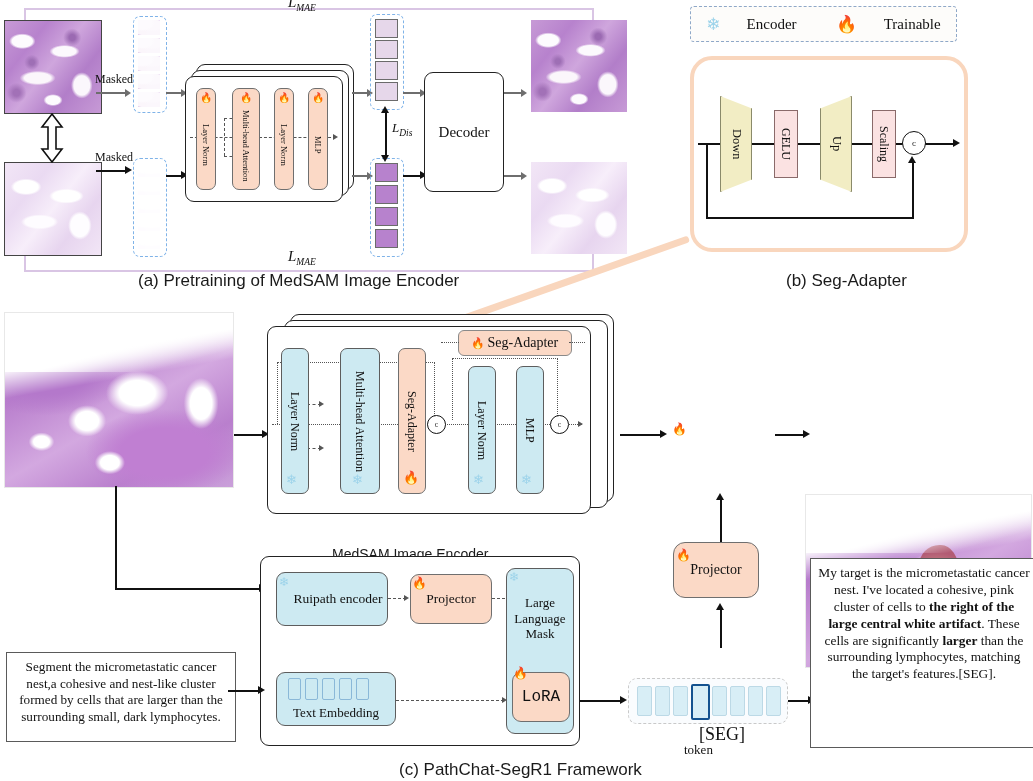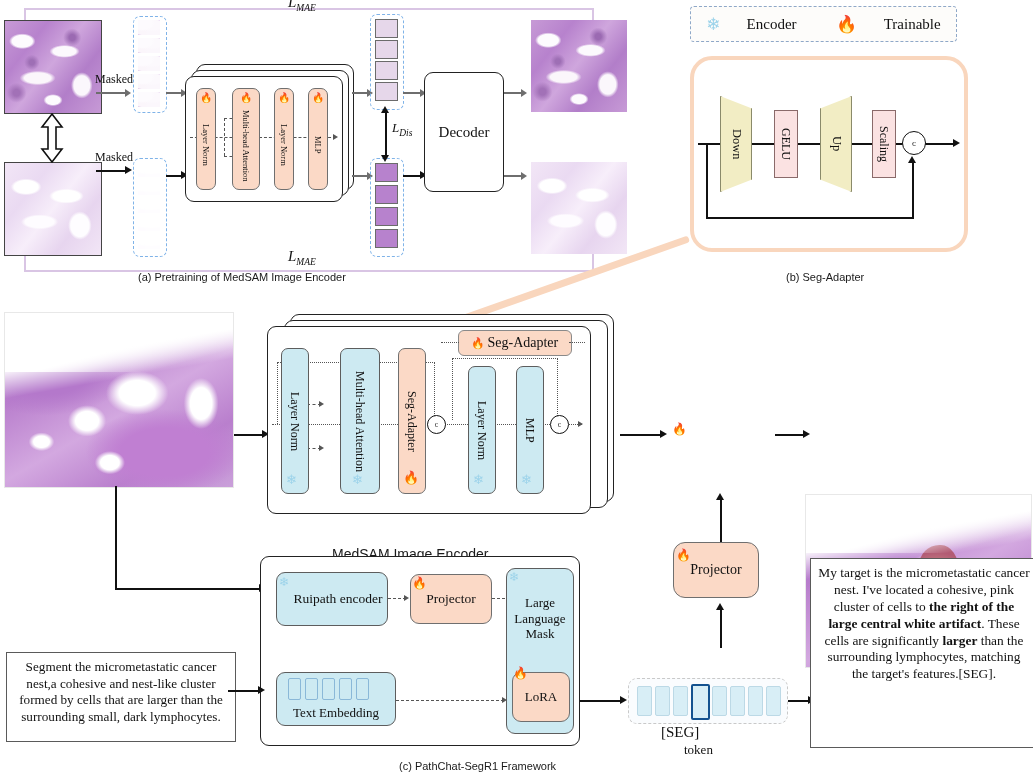--- a/index.html
+++ b/index.html
@@ -1,19 +1,19 @@
 <!DOCTYPE html>
 <html><head>
 <meta charset="utf-8">
 <style>
   html,body{margin:0;padding:0;background:#ffffff;}
   body{width:1033px;height:781px;position:relative;overflow:hidden;
        font-family:"Liberation Serif",serif;color:#111;}
   .abs{position:absolute;}
-  .cap{font-family:"Liberation Sans",sans-serif;font-size:11px;color:#1a1a1a;white-space:nowrap;}
+  .cap{font-family:"Liberation Sans",sans-serif;font-size:17px;color:#1a1a1a;white-space:nowrap;}
   .rbox{position:absolute;border:1.6px solid #222;border-radius:9px;background:#fff;}
   .sqbox{position:absolute;border:1.3px solid #444;background:#fff;}
   
   .histA{background:
       radial-gradient(ellipse 22px 13px at 18% 22%, #fdfbfe 0 46%, transparent 60%),
       radial-gradient(ellipse 26px 11px at 62% 33%, #fcf9fd 0 44%, transparent 58%),
       radial-gradient(ellipse 18px 22px at 80% 70%, #fbf7fc 0 44%, transparent 60%),
       radial-gradient(ellipse 30px 12px at 34% 62%, #fbf6fb 0 44%, transparent 60%),
       radial-gradient(ellipse 16px 10px at 50% 86%, #fdfbfe 0 44%, transparent 60%),
       radial-gradient(circle at 28% 45%, #9e6fb5 0 3%, transparent 9%),
@@ -372,21 +372,21 @@
 
   <div class="dln" style="left:492px;top:298px;width:18px;"></div>
   <div class="ahRd" style="left:508px;top:294.5px;"></div>
 
   <div class="pill bluepill" style="left:506px;top:268px;width:66px;height:164px;border-radius:9px;align-items:flex-start;">
     <span style="font-size:13px;text-align:center;line-height:1.2;margin-top:26px;display:block;width:100%;">Large Language Mask</span>
   </div>
   <div class="abs" style="left:509px;top:270px;font-size:12px;color:#9cd3ea;">❄</div>
 
   <div class="pill pinkpill" style="left:512px;top:372px;width:56px;height:48px;border-radius:9px;">
-    <span style="font-size:13px;">LoRA</span>
+    <span style="font-size:16px;font-family:Liberation Mono, monospace;">LoRA</span>
   </div>
   <div class="abs" style="left:513px;top:366px;font-size:12px;color:#f08a5d;">🔥</div>
 
   <div class="pill bluepill" style="left:276px;top:372px;width:118px;height:52px;border-radius:9px;align-items:flex-end;">
     <span style="font-size:13px;margin-bottom:4px;">Text Embedding</span>
   </div>
   <div class="abs" style="left:288px;top:378px;width:11px;height:20px;border:1.2px solid #8ab8d8;border-radius:2px;"></div>
   <div class="abs" style="left:305px;top:378px;width:11px;height:20px;border:1.2px solid #8ab8d8;border-radius:2px;"></div>
   <div class="abs" style="left:322px;top:378px;width:11px;height:20px;border:1.2px solid #8ab8d8;border-radius:2px;"></div>
   <div class="abs" style="left:339px;top:378px;width:11px;height:20px;border:1.2px solid #8ab8d8;border-radius:2px;"></div>
@@ -407,21 +407,21 @@
   <div class="abs" style="left:628px;top:378px;width:158px;height:44px;border:1.4px dashed #c9c9c9;border-radius:9px;background:#fafcfe;"></div>
   <div class="abs" style="left:637px;top:386px;width:13px;height:28px;background:#d8eef6;border:1.1px solid #bcd9e6;border-radius:2px;"></div>
   <div class="abs" style="left:655px;top:386px;width:13px;height:28px;background:#d8eef6;border:1.1px solid #bcd9e6;border-radius:2px;"></div>
   <div class="abs" style="left:673px;top:386px;width:13px;height:28px;background:#d8eef6;border:1.1px solid #bcd9e6;border-radius:2px;"></div>
   <div class="abs" style="left:691px;top:384px;width:15px;height:32px;background:#d8eef6;border:2.4px solid #14528f;border-radius:2px;"></div>
   <div class="abs" style="left:712px;top:386px;width:13px;height:28px;background:#d8eef6;border:1.1px solid #bcd9e6;border-radius:2px;"></div>
   <div class="abs" style="left:730px;top:386px;width:13px;height:28px;background:#d8eef6;border:1.1px solid #bcd9e6;border-radius:2px;"></div>
   <div class="abs" style="left:748px;top:386px;width:13px;height:28px;background:#d8eef6;border:1.1px solid #bcd9e6;border-radius:2px;"></div>
   <div class="abs" style="left:766px;top:386px;width:13px;height:28px;background:#d8eef6;border:1.1px solid #bcd9e6;border-radius:2px;"></div>
 
-  <div class="abs" style="left:661px;top:424px;font-size:15px;">[SEG]</div>
+  <div class="abs" style="left:699px;top:424px;font-size:18px;">[SEG]</div>
   <div class="abs" style="left:684px;top:442px;font-size:13px;">token</div>
 
   <div class="ln" style="left:788px;top:400px;width:22px;height:2.4px;"></div>
   <div class="ahR" style="left:808px;top:396px;"></div>
 
   <div class="txtbox" style="left:810px;top:258px;width:212px;height:176px;font-size:13.4px;padding:6px 7px;">
     <span id="resp"><span>My target is the micrometastatic cancer nest. I've located a cohesive, pink cluster of cells to </span><b>the right of the large central white artifact</b><span>. These cells are significantly </span><b>larger</b><span> than the surrounding lymphocytes, matching the target's features.[SEG].</span></span>
   </div>
 
   <div class="cap" style="position:absolute;left:399px;top:460px;">(c)  PathChat-SegR1 Framework</div>

